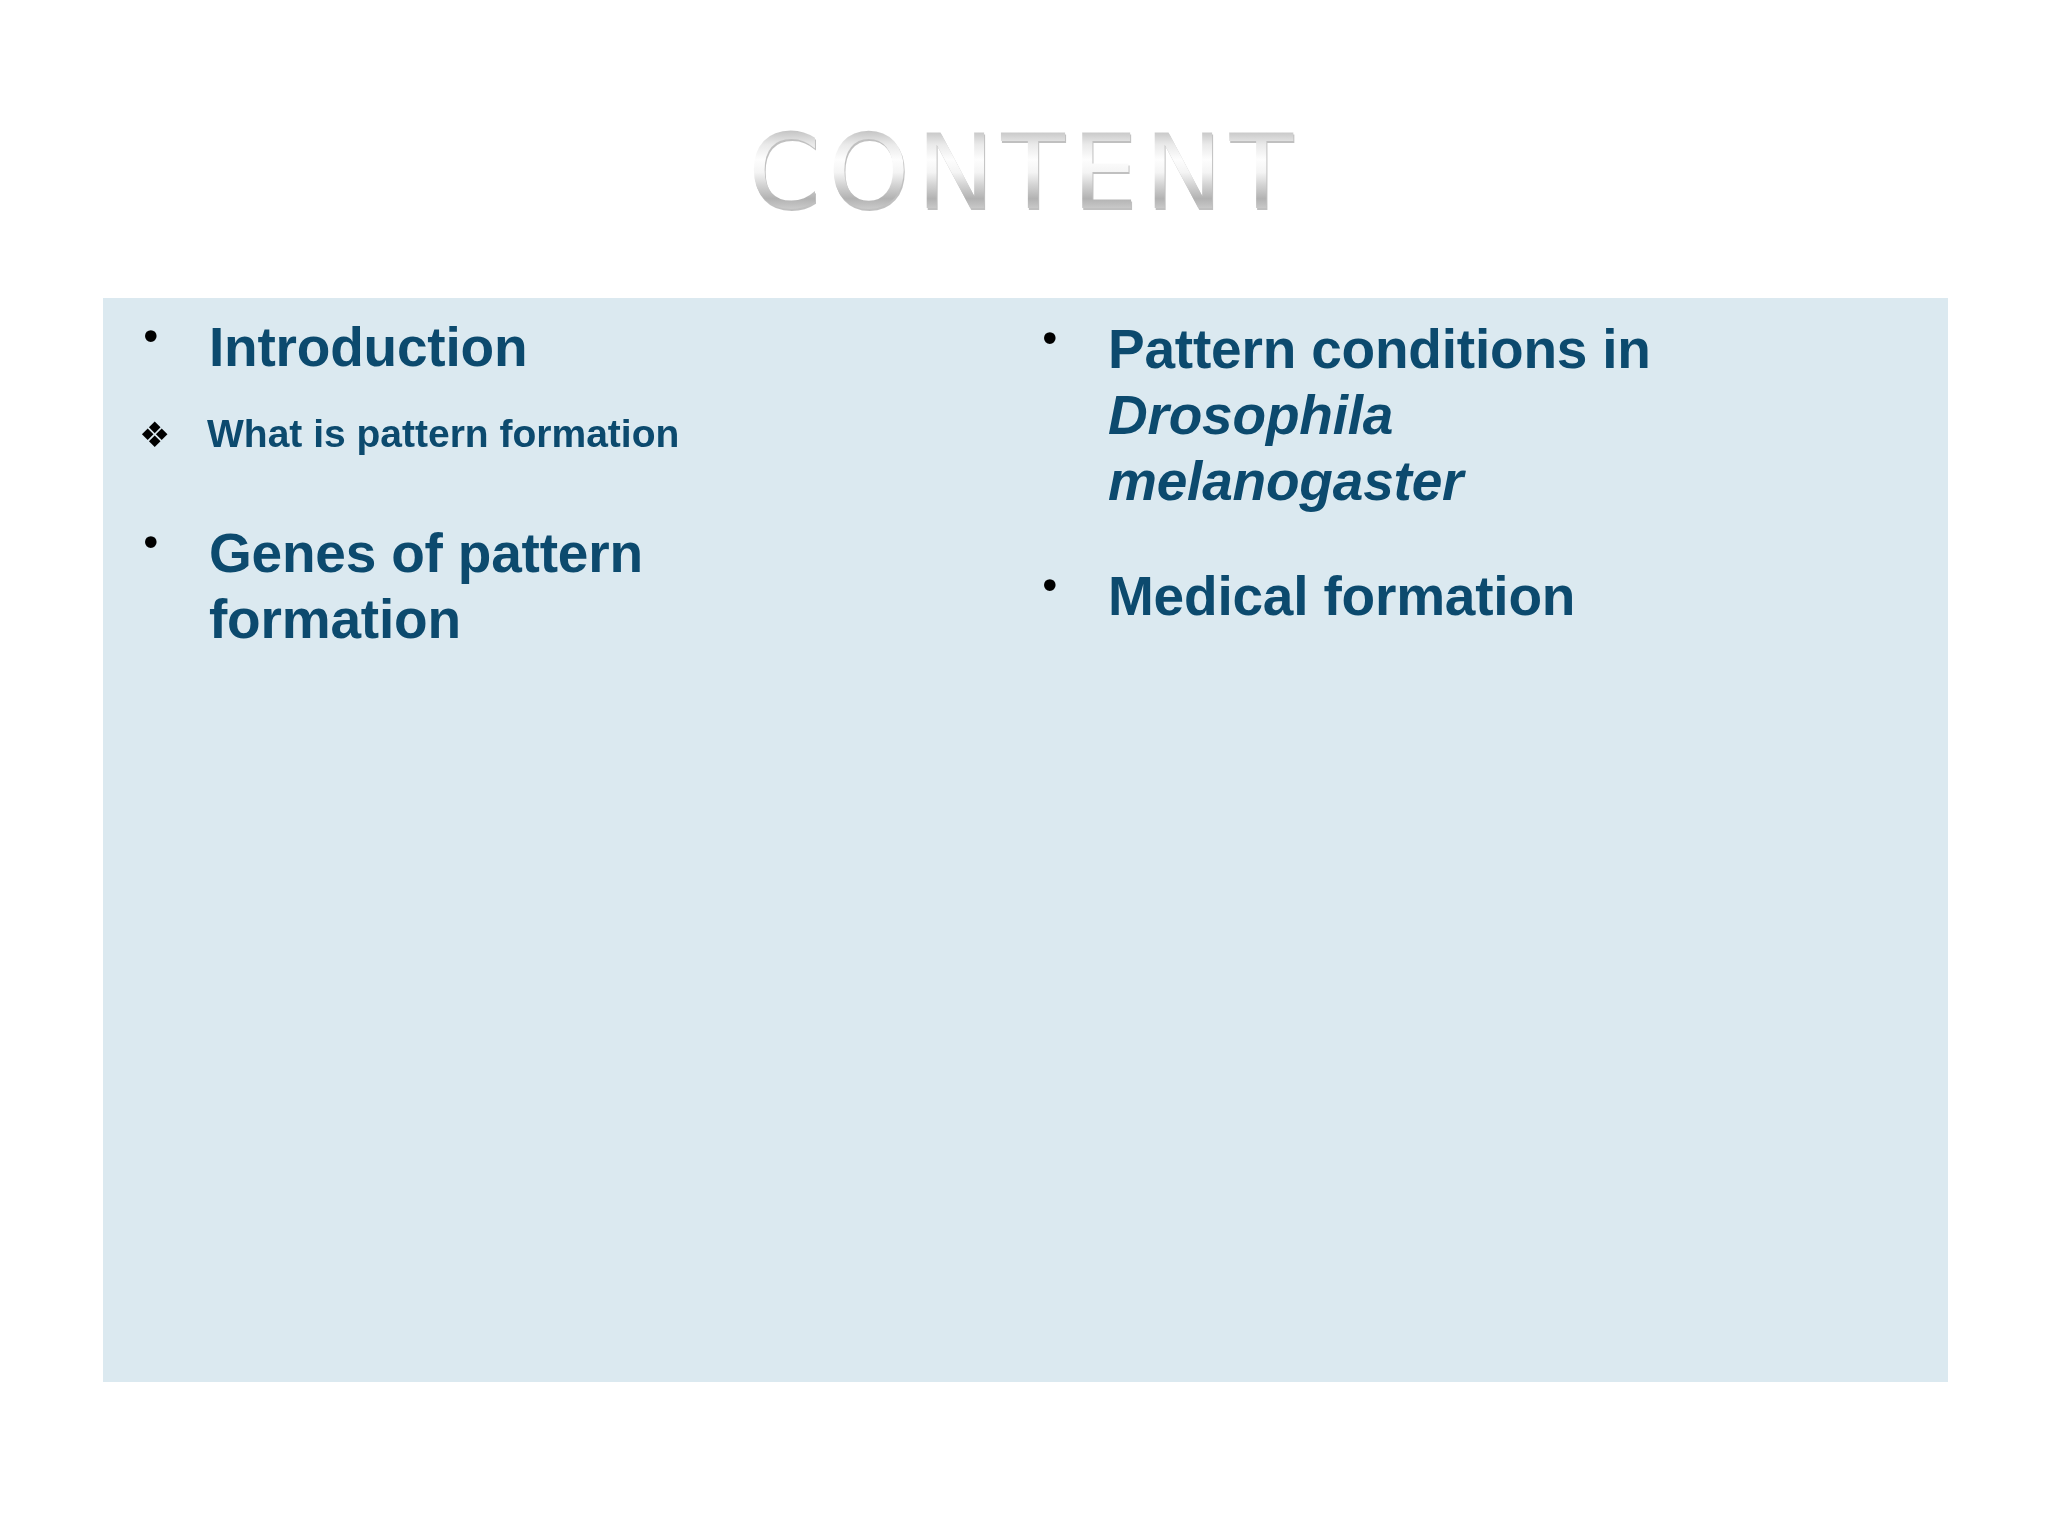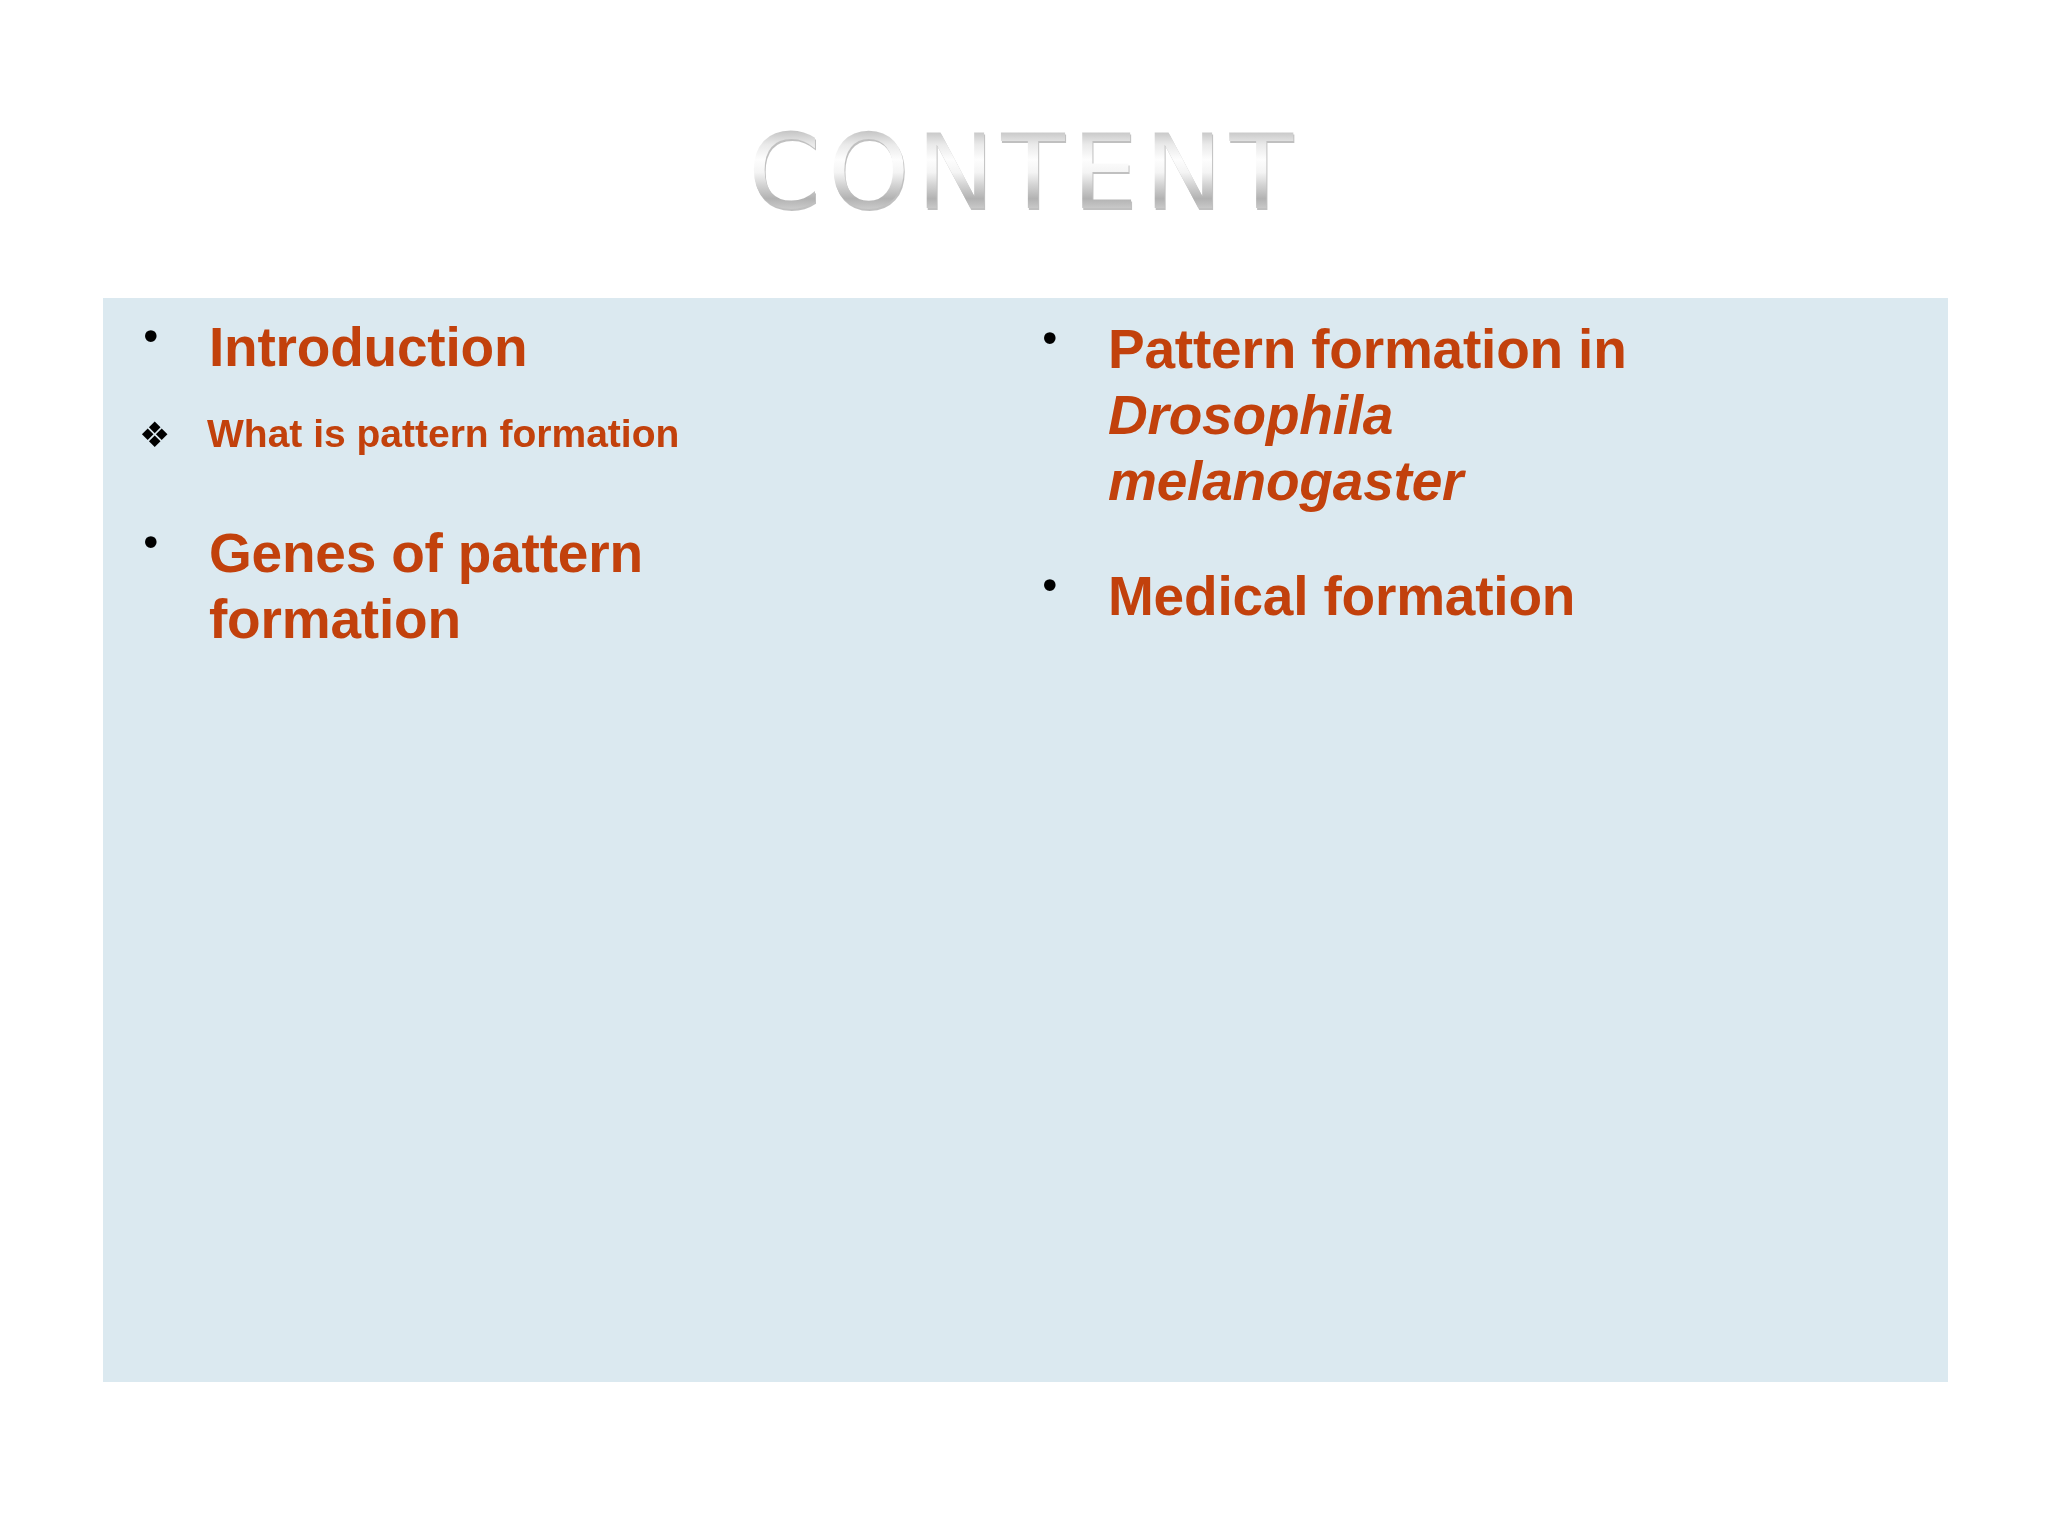--- a/index.html
+++ b/index.html
@@ -83,21 +83,21 @@
     align-items: flex-start;
   }
   .bullet-mark {
     flex: 0 0 auto;
     text-align: left;
     color: #000000;
     font-family: "DejaVu Sans", sans-serif;
   }
   .bullet-text {
     flex: 1 1 auto;
-    color: #c2410c;
+    color: #0c4a6e;
   }
 
   
   .lvl1 .bullet-mark {
     width: 70px;
     font-size: 40px;
     line-height: 1.15;
   }
   .lvl1 .bullet-text {
     font-size: 55px;
@@ -159,21 +159,21 @@
         <span class="bullet-mark">•</span>
         <span class="bullet-text">Genes of pattern formation</span>
       </div>
 
     </div>
 
     <div id="right-column" class="column">
 
       <div id="row-pattern-formation" class="bullet-row lvl1">
         <span class="bullet-mark">•</span>
-        <span class="bullet-text"><span>Pattern formation in </span><span class="species">Drosophila melanogaster</span></span>
+        <span class="bullet-text"><span>Pattern conditions in </span><span class="species">Drosophila melanogaster</span></span>
       </div>
 
       <div id="row-medical" class="bullet-row lvl1">
         <span class="bullet-mark">•</span>
         <span class="bullet-text">Medical formation</span>
       </div>
 
     </div>
 
   </div>

